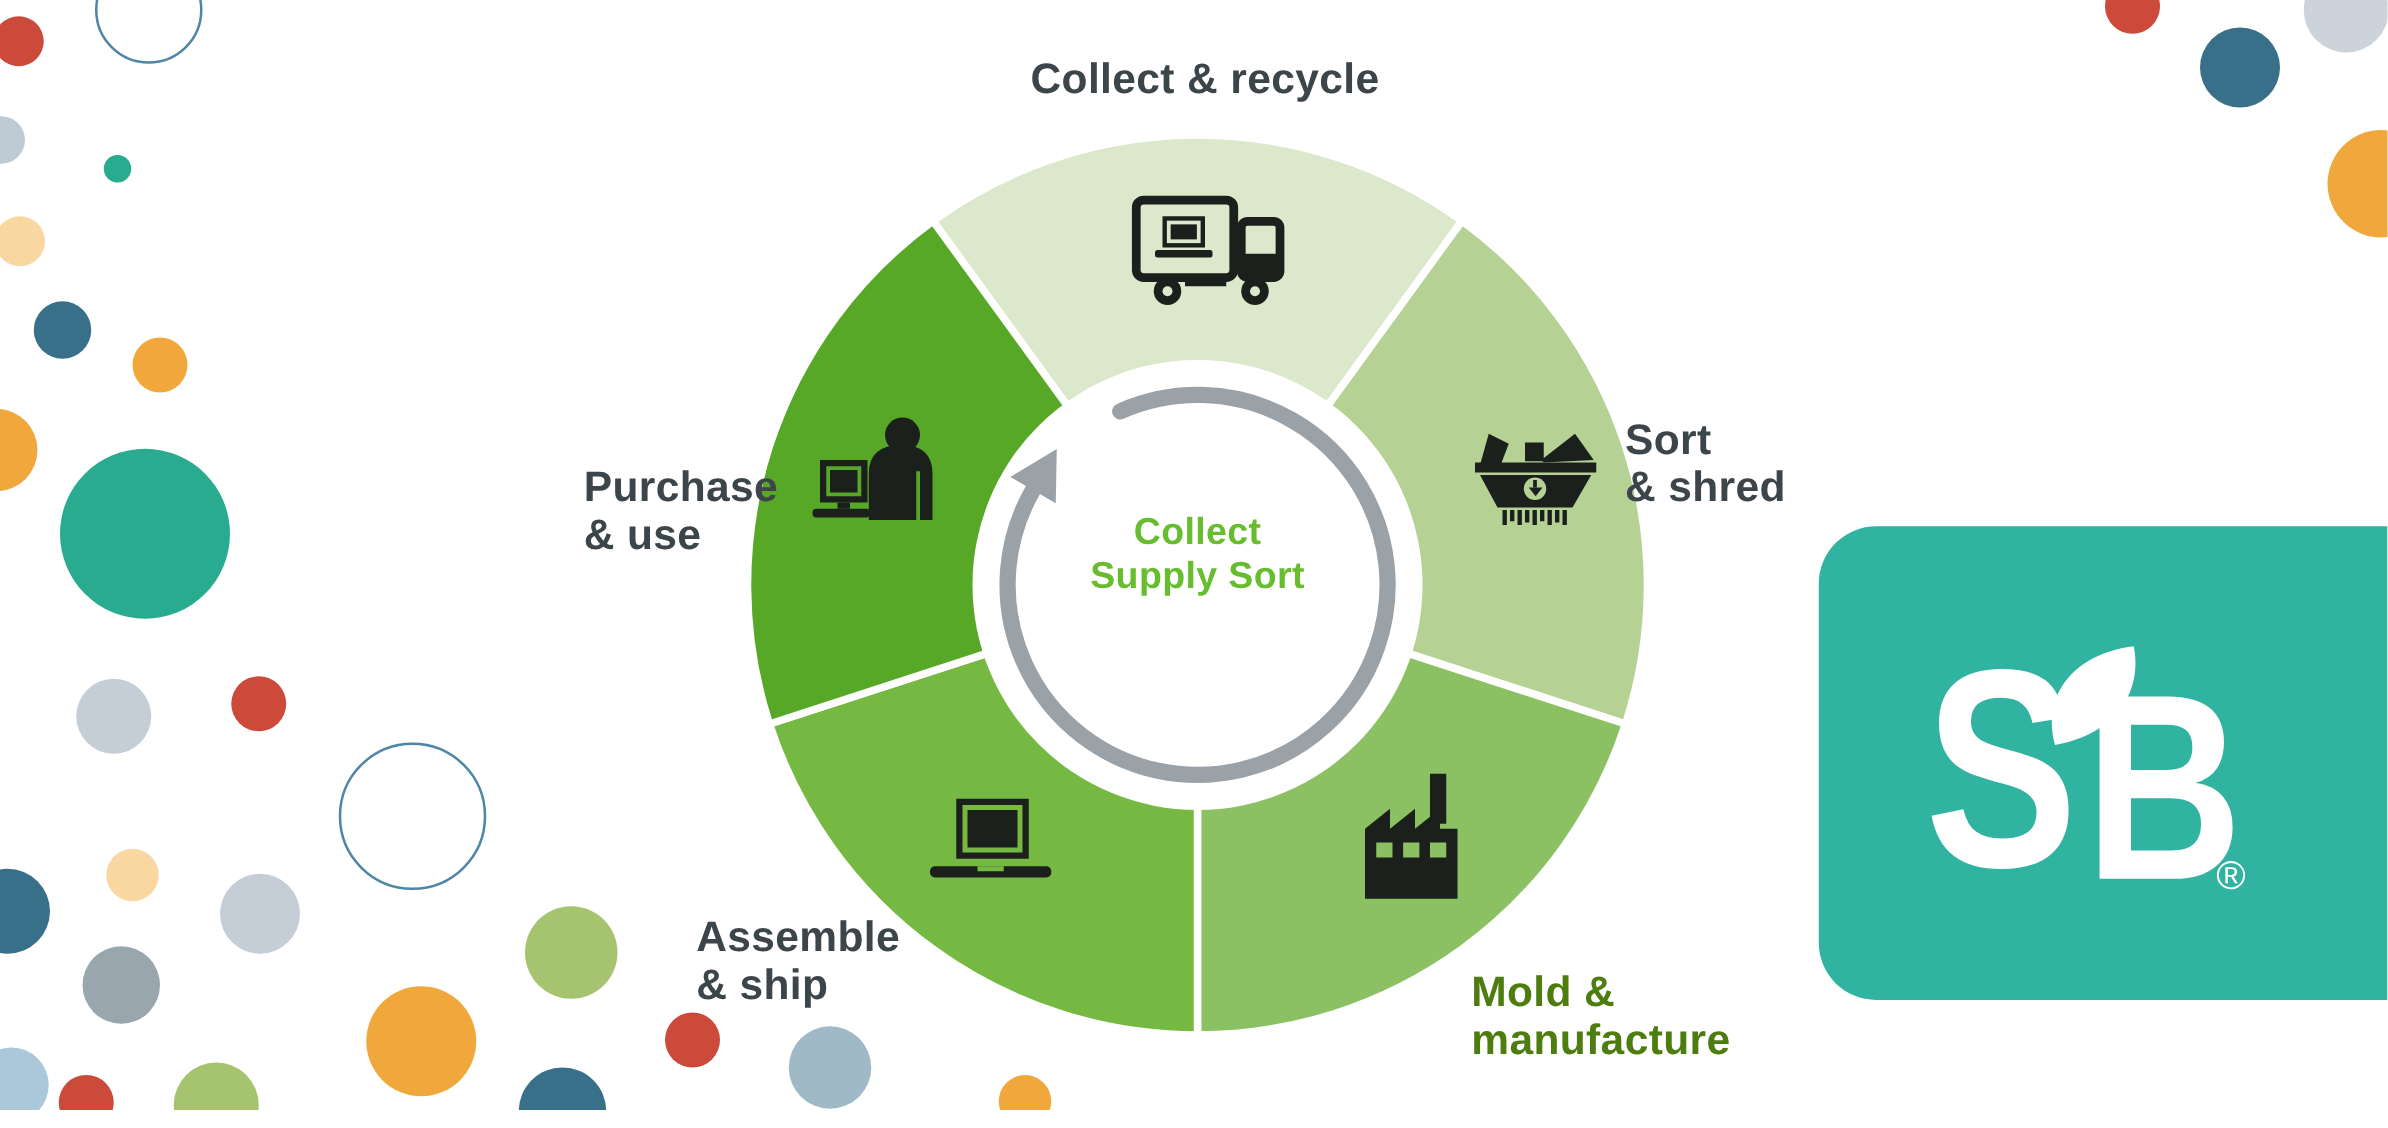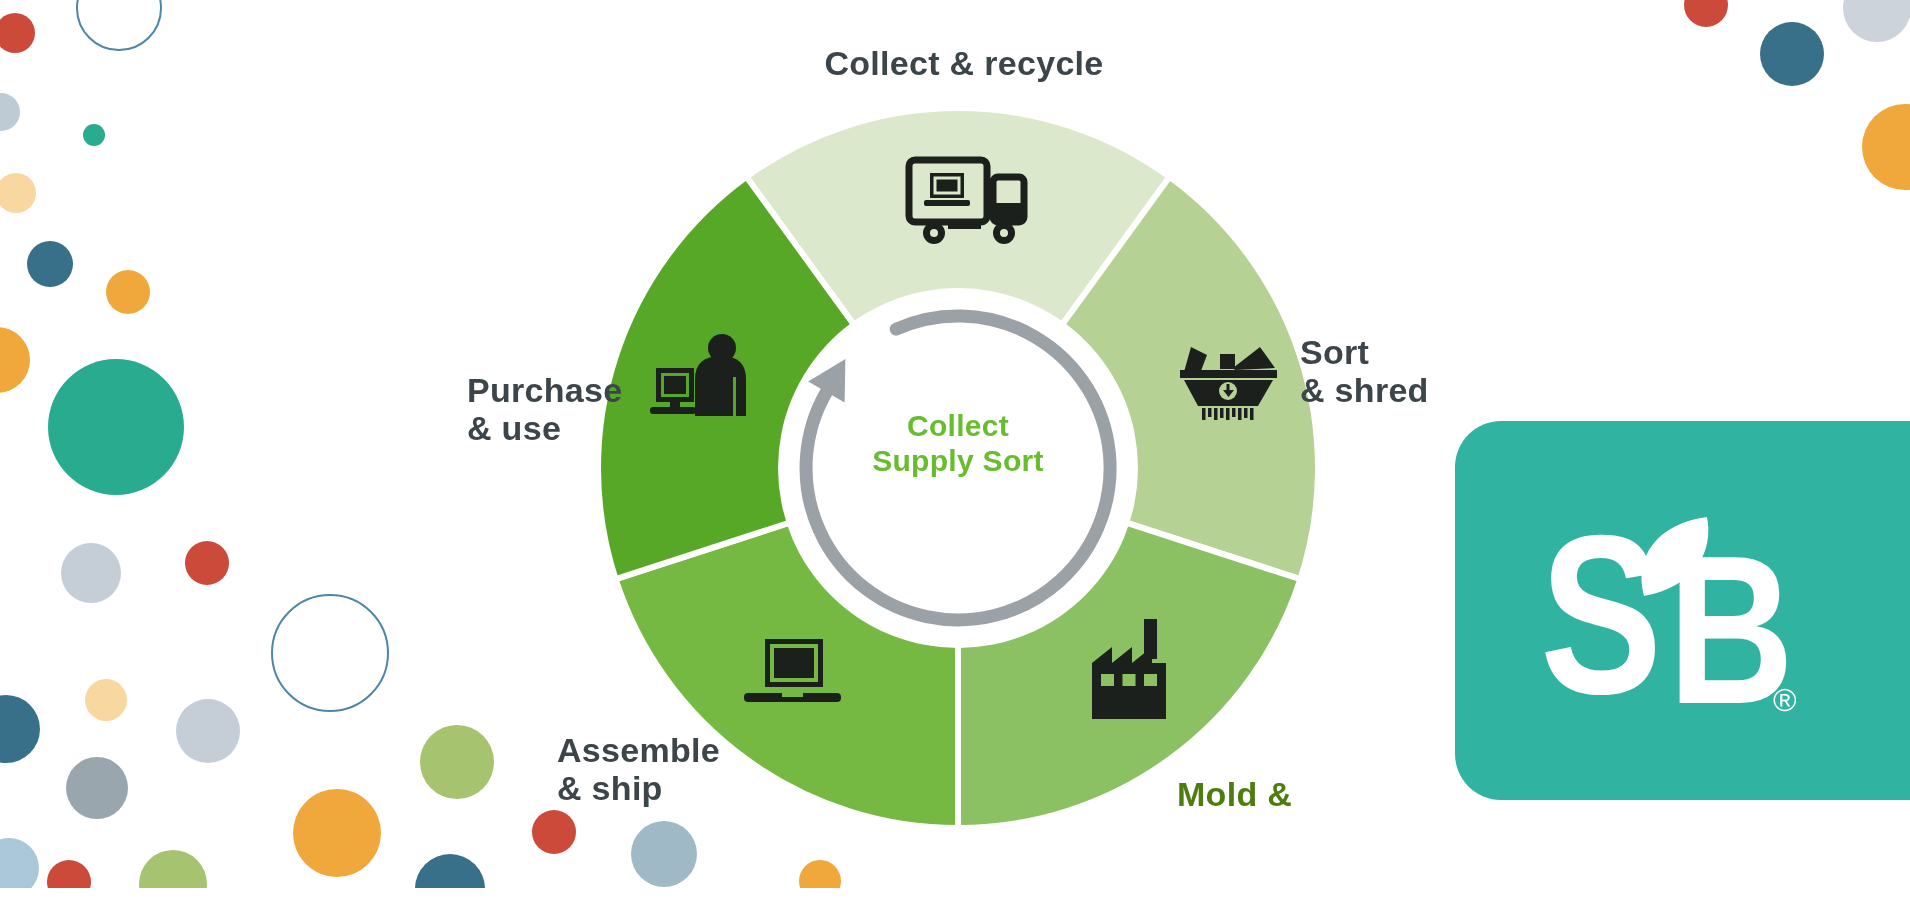--- a/index.html
+++ b/index.html
@@ -147,20 +147,21 @@
 
   <div class="seg-label label-collect" style="color: rgb(60, 69, 73);">
     <span>Collect &amp; recycle</span>
   </div>
   <div class="seg-label label-sort" style="color: rgb(60, 69, 73);">
     <span>Sort</span>
     <span>&amp; shred</span>
   </div>
   <div class="seg-label label-mold" style="color: #4d7c0f;">
     <span>Mold &amp;</span>
+    <span>manufacture</span>
   </div>
   <div class="seg-label label-assemble" style="color: rgb(60, 69, 73);">
     <span>Assemble</span>
     <span>&amp; ship</span>
   </div>
   <div class="seg-label label-purchase" style="color: rgb(60, 69, 73);">
     <span>Purchase</span>
     <span>&amp; use</span>
   </div>
 

